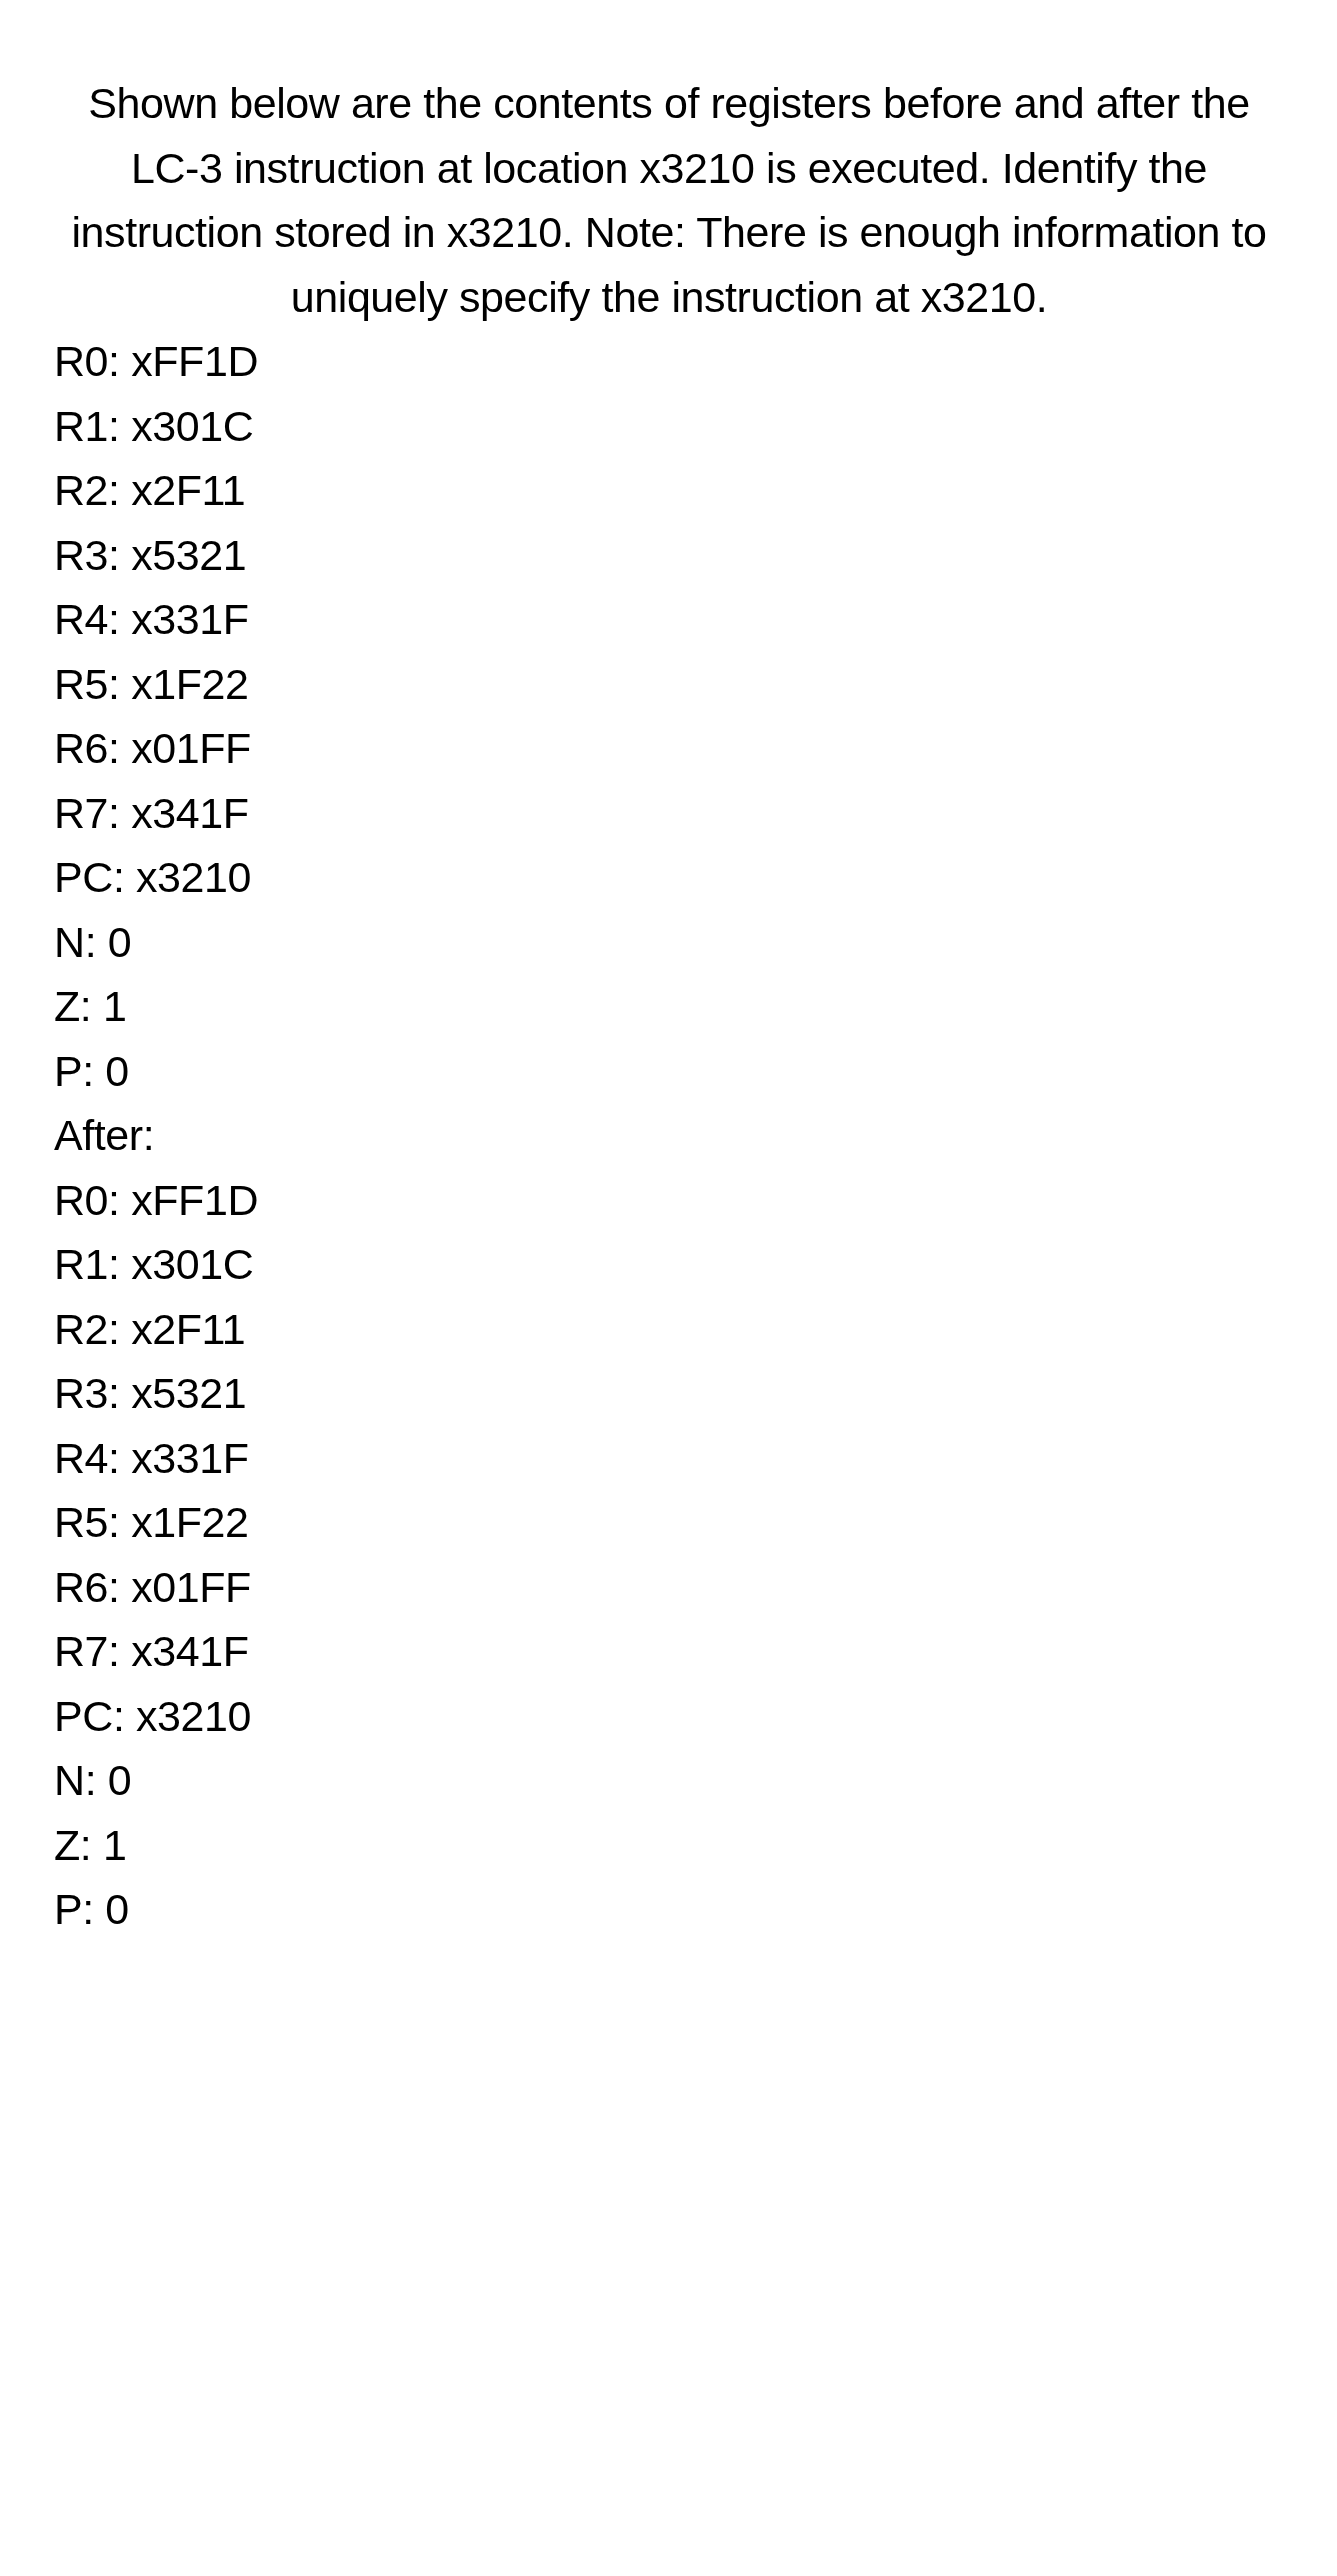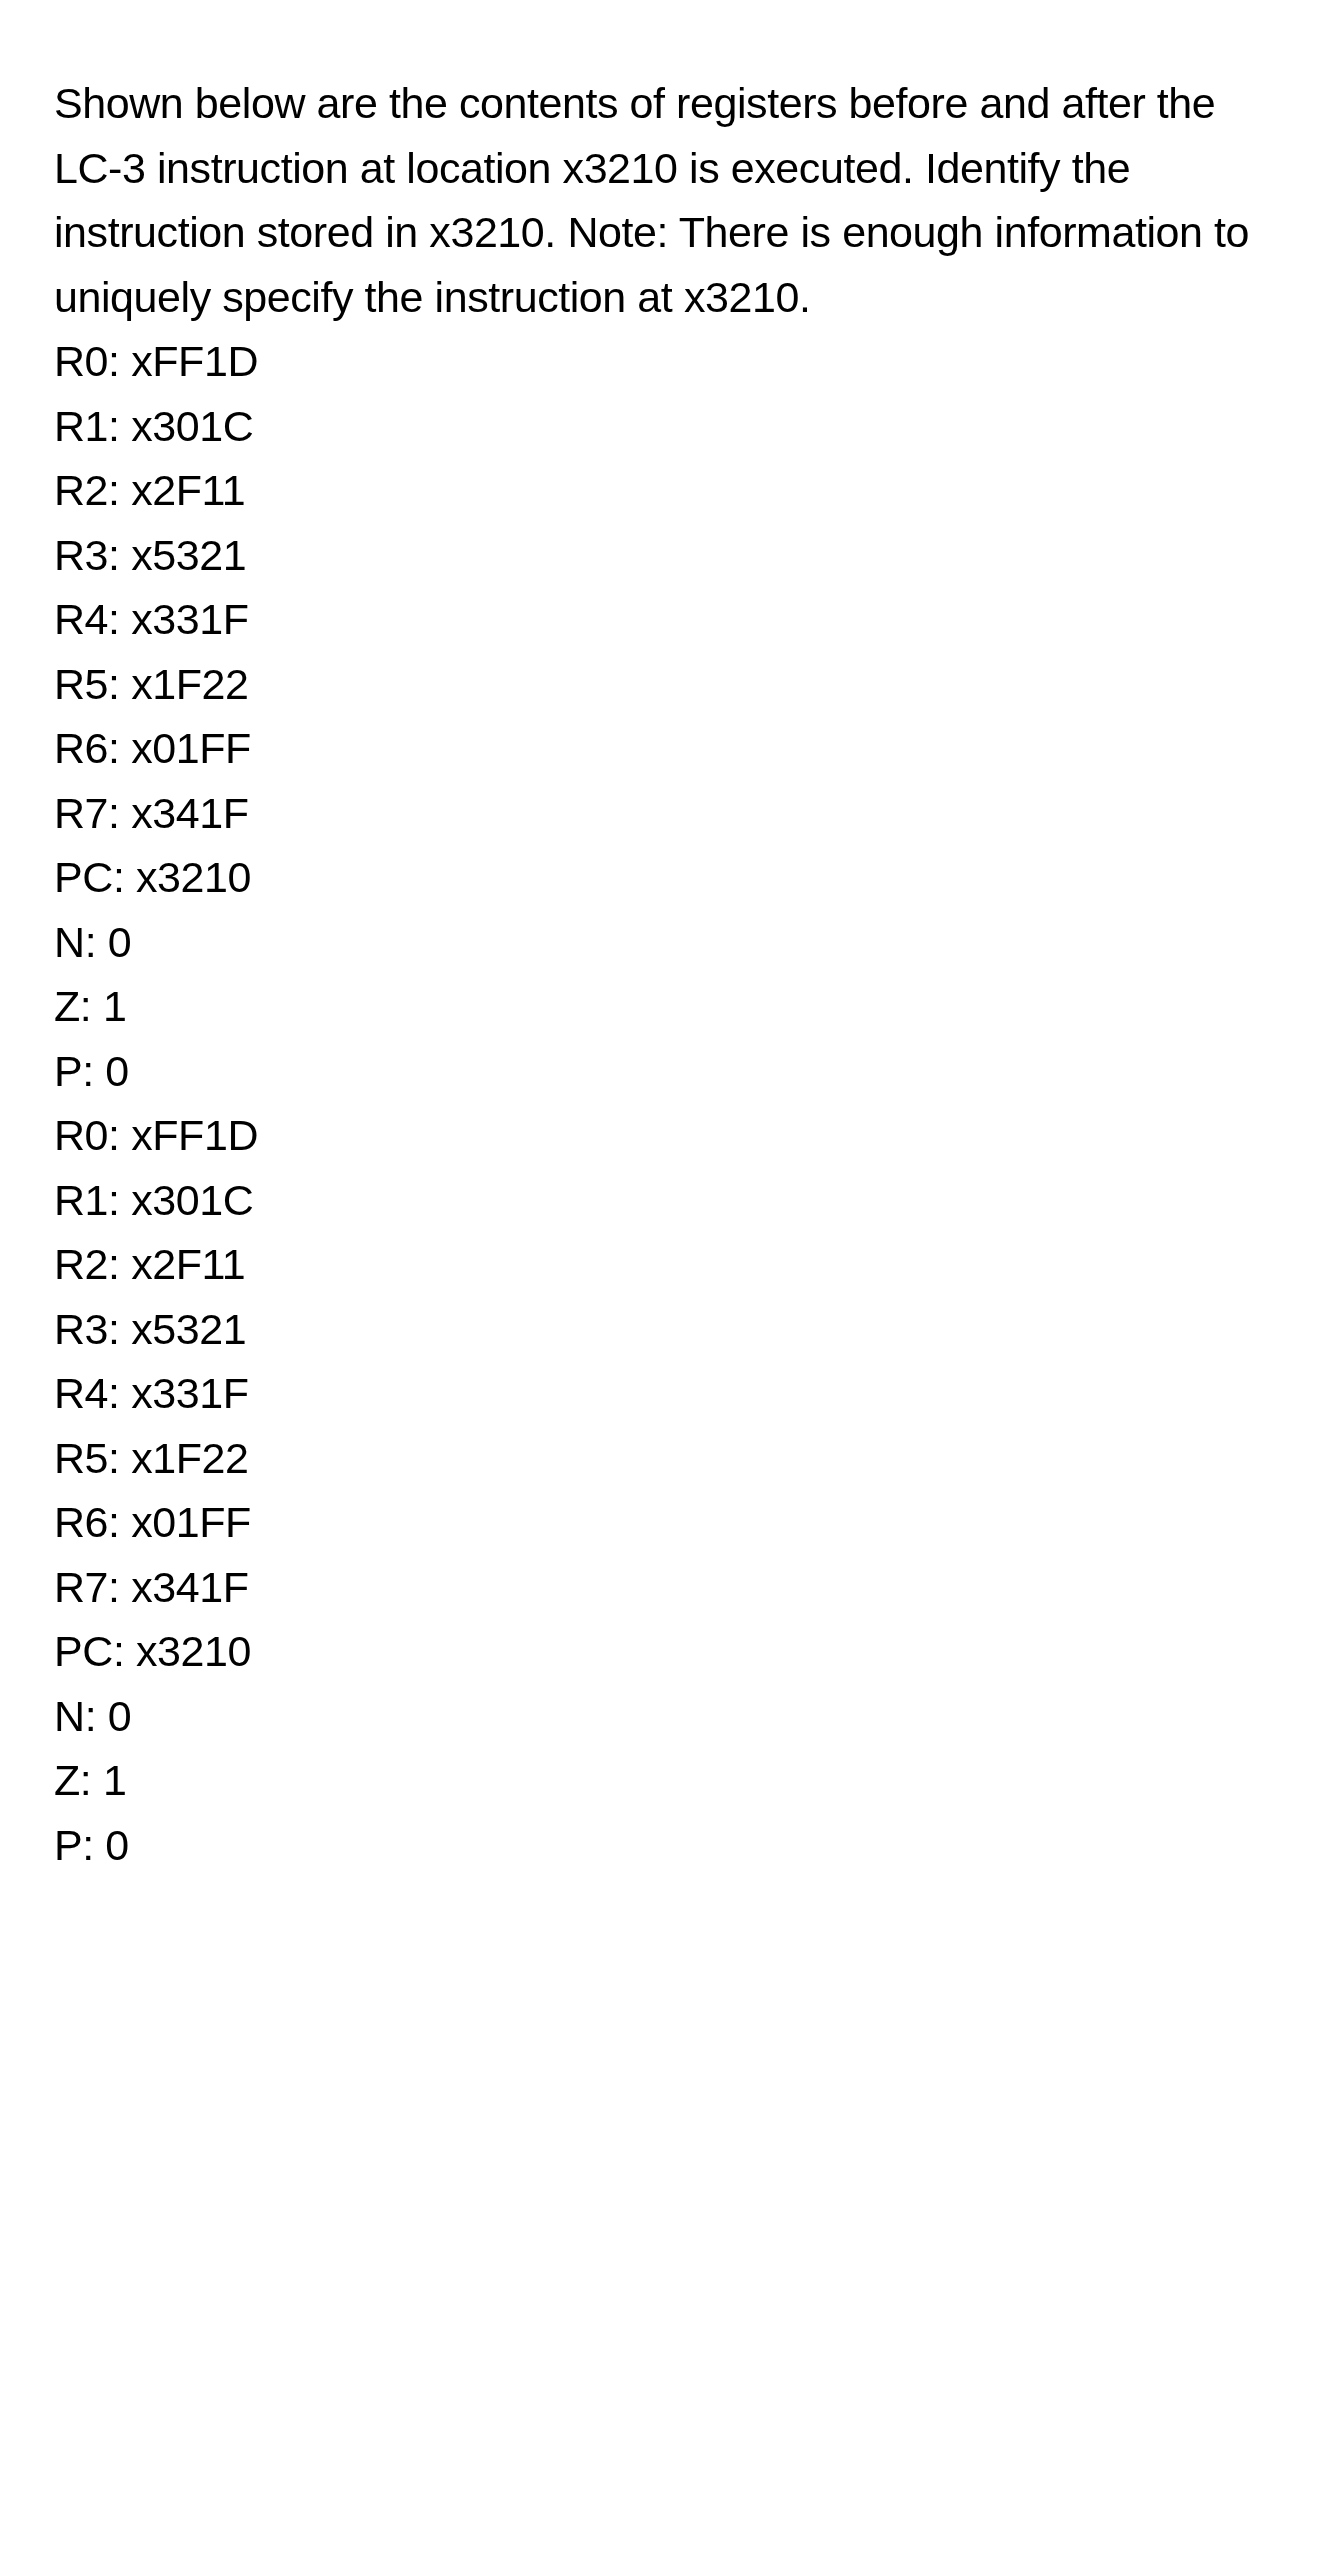--- a/index.html
+++ b/index.html
@@ -16,20 +16,21 @@
       font-size: 43px;
       line-height: 1.5;
       color: #000000;
       letter-spacing: -0.01em;
     }
     .content {
       max-width: 1231px;
     }
     .problem-text {
       margin-bottom: 0;
+      text-align: center;
     }
     .register-line {
       display: block;
     }
   </style>
 </head>
 <body>
 
 <div class="content">
   <div class="problem-text">Shown below are the contents of registers before and after the LC-3 instruction at location x3210 is executed. Identify the instruction stored in x3210. Note: There is enough information to uniquely specify the instruction at x3210.</div>
@@ -40,20 +41,21 @@
   <div class="register-line"><span>R3</span>: <span>x5321</span></div>
   <div class="register-line"><span>R4</span>: <span>x331F</span></div>
   <div class="register-line"><span>R5</span>: <span>x1F22</span></div>
   <div class="register-line"><span>R6</span>: <span>x01FF</span></div>
   <div class="register-line"><span>R7</span>: <span>x341F</span></div>
   <div class="register-line"><span>PC</span>: <span>x3210</span></div>
   <div class="register-line"><span>N</span>: <span>0</span></div>
   <div class="register-line"><span>Z</span>: <span>1</span></div>
   <div class="register-line"><span>P</span>: <span>0</span></div>
 
+  <div class="register-line">After:</div>
   <div class="register-line"><span>R0</span>: <span>xFF1D</span></div>
   <div class="register-line"><span>R1</span>: <span>x301C</span></div>
   <div class="register-line"><span>R2</span>: <span>x2F11</span></div>
   <div class="register-line"><span>R3</span>: <span>x5321</span></div>
   <div class="register-line"><span>R4</span>: <span>x331F</span></div>
   <div class="register-line"><span>R5</span>: <span>x1F22</span></div>
   <div class="register-line"><span>R6</span>: <span>x01FF</span></div>
   <div class="register-line"><span>R7</span>: <span>x341F</span></div>
   <div class="register-line"><span>PC</span>: <span>x3210</span></div>
   <div class="register-line"><span>N</span>: <span>0</span></div>

